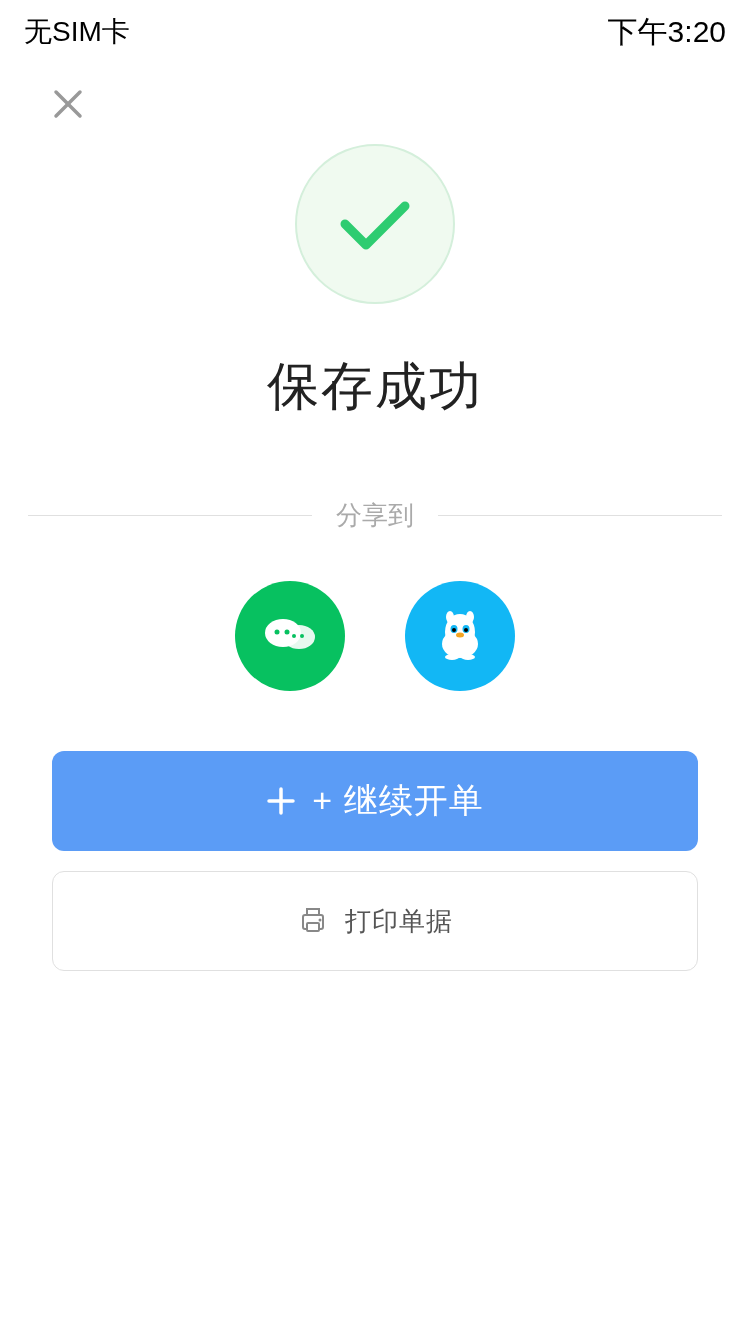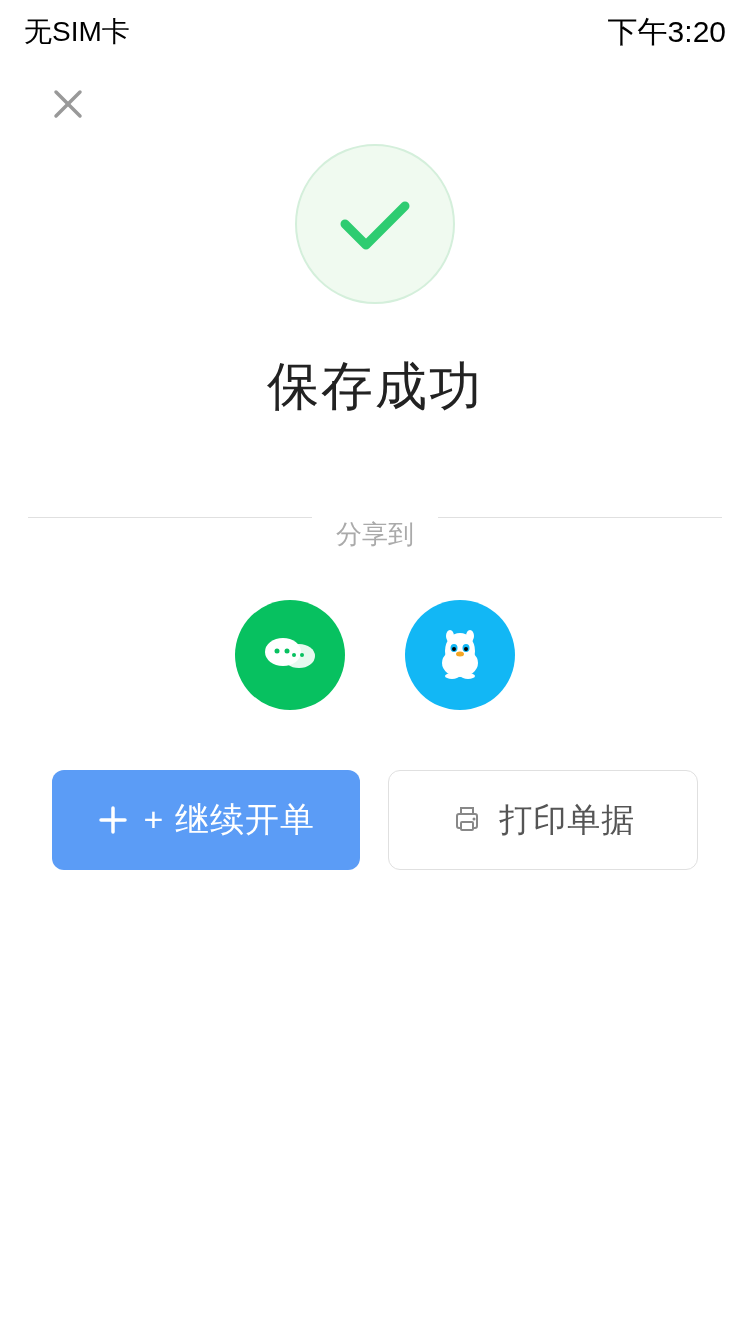--- a/index.html
+++ b/index.html
@@ -110,37 +110,37 @@
     .success-circle svg {
       width: 90px;
       height: 90px;
     }
 
     
     .success-title {
       font-size: 52px;
       font-weight: 500;
       color: #222;
-      margin-bottom: 95px;
+      margin-bottom: 76px;
       letter-spacing: 2px;
     }
 
     
     .share-section {
       width: 100%;
       position: relative;
       display: flex;
       flex-direction: column;
       align-items: center;
       margin-bottom: 60px;
     }
     .share-divider-row {
       width: 100%;
       display: flex;
-      align-items: flex-start;
+      align-items: center;
       padding: 0 28px;
       margin-bottom: 48px;
     }
     .share-line {
       flex: 1;
       height: 1px;
       background: #e0e0e0;
     }
     .share-label {
       font-size: 26px;
@@ -183,22 +183,22 @@
     .qq-icon-btn svg {
       width: 68px;
       height: 68px;
     }
 
     
     .actions {
       width: 100%;
       padding: 0 52px;
       display: flex;
-      flex-direction: row;
-      gap: 28px;
+      flex-direction: column;
+      gap: 20px;
     }
     .btn-primary {
       width: 100%;
       height: 100px;
       background: #5b9cf6;
       border: none;
       border-radius: 12px;
       display: flex;
       align-items: center;
       justify-content: center;
@@ -215,21 +215,21 @@
     .btn-secondary {
       width: 100%;
       height: 100px;
       background: #fff;
       border: 1.5px solid #e0e0e0;
       border-radius: 12px;
       display: flex;
       align-items: center;
       justify-content: center;
       gap: 16px;
-      font-size: 33px;
+      font-size: 26px;
       color: #555;
       cursor: pointer;
       letter-spacing: 1px;
     }
     .btn-secondary svg {
       width: 32px;
       height: 32px;
     }
   </style>
 </head>

